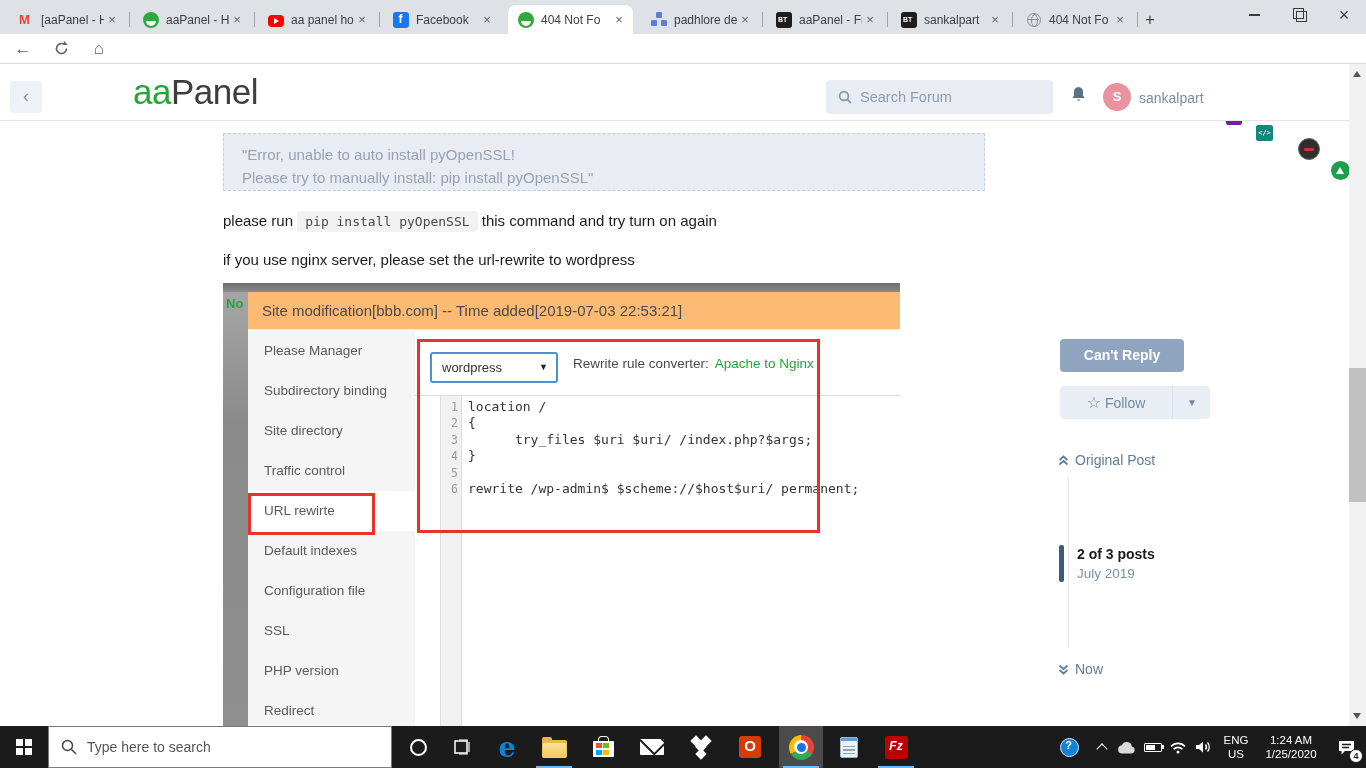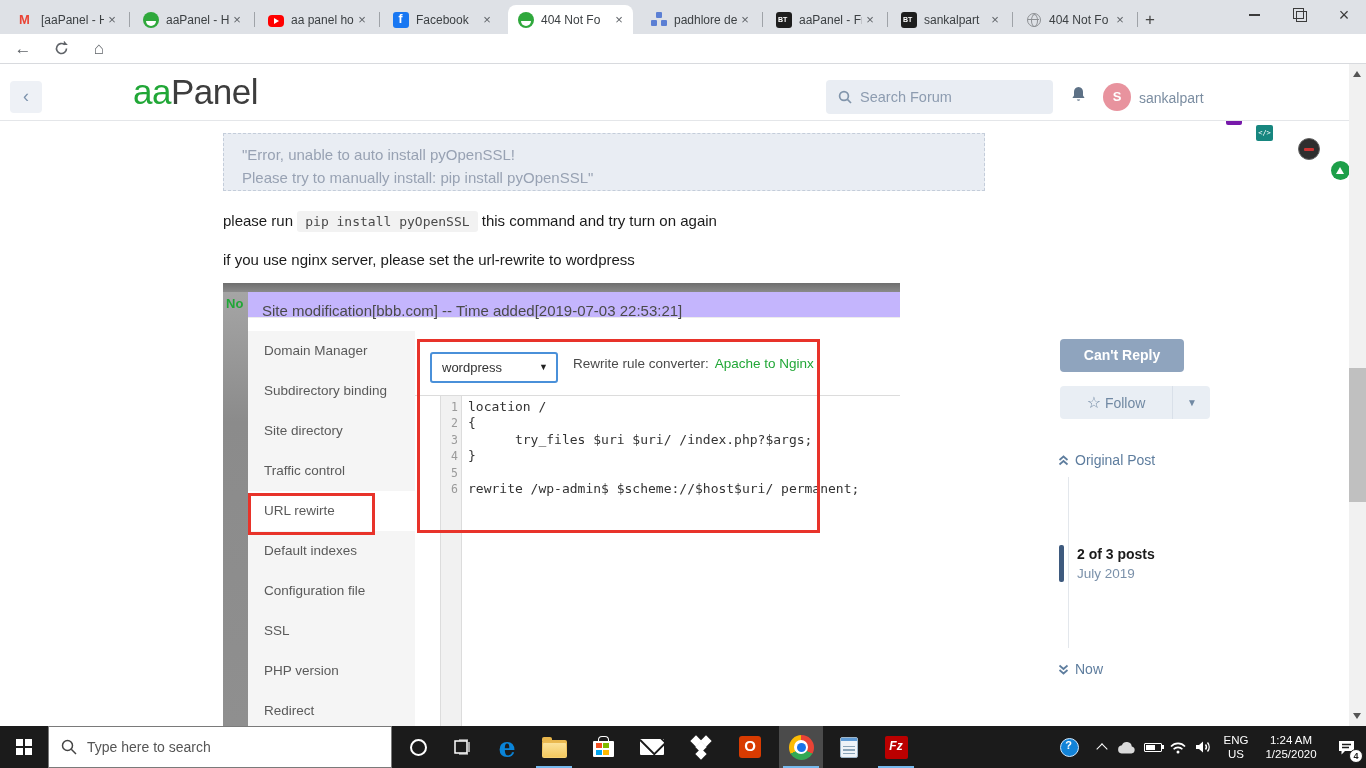--- a/index.html
+++ b/index.html
@@ -61,21 +61,21 @@
   #quote div { color:#98a2b3; font-size:15px; line-height:23px; }
   .para { position:absolute; left:223px; font-size:15px; color:#1b1b1b; }
   .codechip { background:#f2f2f2; border-radius:3px; padding:3px 8px; font-family:"DejaVu Sans Mono", monospace; font-size:13px; color:#4a4a4a; }
 
   
   #shot { position:absolute; left:223px; top:283px; width:677px; height:443px; overflow:hidden; background:#fff; }
   #shot-topbar { position:absolute; left:0; top:0; width:677px; height:9px; background:linear-gradient(#6e6e6e,#8a8a8a); }
   #shot-strip { position:absolute; left:0; top:9px; width:25px; height:434px; background:linear-gradient(#a5a5a5,#8b8b8b 30%,#8f8f8f); }
   #shot-no { position:absolute; left:3px; top:13px; color:#21a737; font-weight:bold; font-size:13px; }
   #dlg { position:absolute; left:25px; top:9px; width:652px; height:434px; background:#fff; }
-  #dlg-hd { position:absolute; left:0; top:0; width:652px; height:26px; background:#c4b5fd; border-bottom:1px solid #ececec; }
+  #dlg-hd { position:absolute; left:0; top:0; width:652px; height:38px; background:#fdba74; border-bottom:1px solid #ececec; }
   #dlg-title { position:absolute; left:14px; top:10px; font-size:15px; color:#4a4a4a; }
   #dlg-menu { position:absolute; left:0; top:39px; width:167px; height:395px; background:#f5f5f5; }
   .mitem { height:40px; line-height:40px; padding-left:16px; font-size:13.5px; color:#5a5a5a; cursor:default; }
   .mitem.on { background:#fff; }
   #menu-redbox { position:absolute; left:0px; top:162px; width:127px; height:42px; border:3px solid #e8332a; pointer-events:none; z-index:6; }
   #dlg-body { position:absolute; left:167px; top:39px; width:485px; height:395px; background:#fff; }
   #toolrow { position:absolute; left:0; top:0; width:485px; height:65px; border-bottom:1px solid #dcdcdc; }
   #wpdrop { position:absolute; left:15px; top:21px; width:128px; height:31px; background:#fff; border:2px solid #4a90d9; border-radius:3px; font-size:13px; color:#333; line-height:27px; padding-left:10px; }
   #wpdrop .caret { position:absolute; right:8px; top:0px; font-size:9px; color:#222; line-height:27px; }
   #convlabel { position:absolute; left:158px; top:25px; font-size:13.5px; color:#4a4a4a; }
@@ -292,21 +292,21 @@
     <div id="shot-topbar"></div>
     <div id="shot-strip"></div>
     <div id="shot-no">No</div>
 
     <div id="dlg">
       <div id="dlg-hd">
         <div id="dlg-title">Site modification[bbb.com] -- Time added[2019-07-03 22:53:21]</div>
       </div>
 
       <div id="dlg-menu">
-        <div class="mitem">Domain Manager</div>
+        <div class="mitem">Please Manager</div>
         <div class="mitem">Subdirectory binding</div>
         <div class="mitem">Site directory</div>
         <div class="mitem">Traffic control</div>
         <div class="mitem on">URL rewirte</div>
         <div class="mitem">Default indexes</div>
         <div class="mitem">Configuration file</div>
         <div class="mitem">SSL</div>
         <div class="mitem">PHP version</div>
         <div class="mitem">Redirect</div>
         <div id="menu-redbox"></div>

